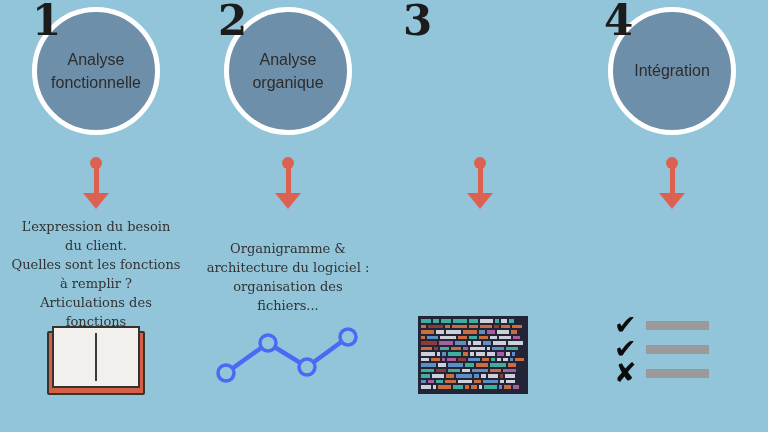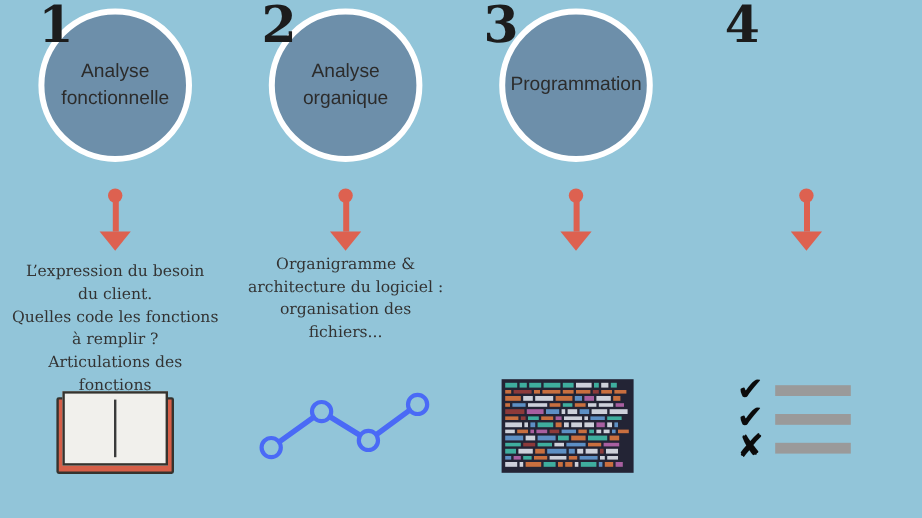--- a/index.html
+++ b/index.html
@@ -104,21 +104,21 @@
       <span class="circle-label">Analyse
 fonctionnelle</span>
     </div>
     <div class="arrow">
       <div class="arrow-dot"></div>
       <div class="arrow-stem"></div>
       <div class="arrow-head"></div>
     </div>
     <div class="desc" style="top:218px">L’expression du besoin
 du client.
-Quelles code les fonctions
+Quelles sont les fonctions
 à remplir ?
 Articulations des
 fonctions</div>
     <div class="book">
       <div class="book-cover"></div>
       <div class="book-pages">
         <div class="book-spine"></div>
       </div>
     </div>
   </section>
@@ -127,38 +127,35 @@
     <div class="num" style="left:26px">2</div>
     <div class="circle">
       <span class="circle-label">Analyse
 organique</span>
     </div>
     <div class="arrow">
       <div class="arrow-dot"></div>
       <div class="arrow-stem"></div>
       <div class="arrow-head"></div>
     </div>
-    <div class="desc" style="top:212px">Organigramme &amp;
+    <div class="desc" style="top:240px">Organigramme &amp;
 architecture du logiciel :
 organisation des
 fichiers...</div>
     <svg class="chart-icon" width="152" height="66" viewBox="0 0 152 66">
       <polyline class="chart-line" points="14,51 56,21 95,45 136,15"></polyline>
       <circle class="chart-node" cx="14" cy="51" r="8"></circle>
       <circle class="chart-node" cx="56" cy="21" r="8"></circle>
       <circle class="chart-node" cx="95" cy="45" r="8"></circle>
       <circle class="chart-node" cx="136" cy="15" r="8"></circle>
     </svg>
   </section>
 
   <section class="col" style="left:384px">
     <div class="num" style="left:19px">3</div>
-    <div class="circle">
-      <span class="circle-label">Programmation</span>
-    </div>
     <div class="arrow">
       <div class="arrow-dot"></div>
       <div class="arrow-stem"></div>
       <div class="arrow-head"></div>
     </div>
     <div class="code">
         <div class="code-row"><span class="code-seg" style="width: 10.3px; background: rgb(63, 174, 158);"></span><span class="code-seg" style="width: 6.2px; background: rgb(63, 174, 158);"></span><span class="code-seg" style="width: 9.6px; background: rgb(63, 174, 158);"></span><span class="code-seg" style="width: 14.4px; background: rgb(63, 174, 158);"></span><span class="code-seg" style="width: 8.3px; background: rgb(63, 174, 158);"></span><span class="code-seg" style="width: 13.2px; background: rgb(205, 208, 218);"></span><span class="code-seg" style="width: 4px; background: rgb(63, 174, 158);"></span><span class="code-seg" style="width: 6.1px; background: rgb(205, 208, 218);"></span><span class="code-seg" style="width: 5.1px; background: rgb(63, 174, 158);"></span></div>
         <div class="code-row"><span class="code-seg" style="width: 5.3px; background: rgb(201, 111, 63);"></span><span class="code-seg" style="width: 15.2px; background: rgb(141, 58, 58);"></span><span class="code-seg" style="width: 4.6px; background: rgb(201, 111, 63);"></span><span class="code-seg" style="width: 15.4px; background: rgb(201, 111, 63);"></span><span class="code-seg" style="width: 8.5px; background: rgb(201, 111, 63);"></span><span class="code-seg" style="width: 11.7px; background: rgb(201, 111, 63);"></span><span class="code-seg" style="width: 5.2px; background: rgb(141, 58, 58);"></span><span class="code-seg" style="width: 8.8px; background: rgb(201, 111, 63);"></span><span class="code-seg" style="width: 10.1px; background: rgb(201, 111, 63);"></span></div>
         <div class="code-row"><span class="code-seg" style="width: 13px; background: rgb(201, 111, 63);"></span><span class="code-seg" style="width: 7.6px; background: rgb(205, 208, 218);"></span><span class="code-seg" style="width: 15px; background: rgb(205, 208, 218);"></span><span class="code-seg" style="width: 14.5px; background: rgb(201, 111, 63);"></span><span class="code-seg" style="width: 6.1px; background: rgb(93, 143, 196);"></span><span class="code-seg" style="width: 8.2px; background: rgb(168, 95, 160);"></span><span class="code-seg" style="width: 11.5px; background: rgb(205, 208, 218);"></span><span class="code-seg" style="width: 5.9px; background: rgb(201, 111, 63);"></span></div>
         <div class="code-row"><span class="code-seg" style="width: 3.6px; background: rgb(201, 111, 63);"></span><span class="code-seg" style="width: 11.9px; background: rgb(93, 143, 196);"></span><span class="code-seg" style="width: 15.4px; background: rgb(205, 208, 218);"></span><span class="code-seg" style="width: 8.7px; background: rgb(201, 111, 63);"></span><span class="code-seg" style="width: 8.7px; background: rgb(63, 174, 158);"></span><span class="code-seg" style="width: 8.9px; background: rgb(201, 111, 63);"></span><span class="code-seg" style="width: 6.4px; background: rgb(205, 208, 218);"></span><span class="code-seg" style="width: 12.7px; background: rgb(205, 208, 218);"></span><span class="code-seg" style="width: 6.5px; background: rgb(168, 95, 160);"></span></div>
@@ -169,20 +166,23 @@
         <div class="code-row"><span class="code-seg" style="width: 14.8px; background: rgb(93, 143, 196);"></span><span class="code-seg" style="width: 8.5px; background: rgb(205, 208, 218);"></span><span class="code-seg" style="width: 14.7px; background: rgb(93, 143, 196);"></span><span class="code-seg" style="width: 9.5px; background: rgb(63, 174, 158);"></span><span class="code-seg" style="width: 11.8px; background: rgb(201, 111, 63);"></span><span class="code-seg" style="width: 15.6px; background: rgb(63, 174, 158);"></span><span class="code-seg" style="width: 8.4px; background: rgb(201, 111, 63);"></span></div>
         <div class="code-row"><span class="code-seg" style="width: 13.2px; background: rgb(63, 174, 158);"></span><span class="code-seg" style="width: 10.1px; background: rgb(141, 58, 58);"></span><span class="code-seg" style="width: 11.3px; background: rgb(63, 174, 158);"></span><span class="code-seg" style="width: 8.7px; background: rgb(205, 208, 218);"></span><span class="code-seg" style="width: 15.6px; background: rgb(93, 143, 196);"></span><span class="code-seg" style="width: 11.5px; background: rgb(201, 111, 63);"></span><span class="code-seg" style="width: 12.8px; background: rgb(168, 95, 160);"></span></div>
         <div class="code-row"><span class="code-seg" style="width: 8.8px; background: rgb(63, 174, 158);"></span><span class="code-seg" style="width: 12.4px; background: rgb(205, 208, 218);"></span><span class="code-seg" style="width: 7.8px; background: rgb(201, 111, 63);"></span><span class="code-seg" style="width: 15.9px; background: rgb(93, 143, 196);"></span><span class="code-seg" style="width: 5px; background: rgb(93, 143, 196);"></span><span class="code-seg" style="width: 5.2px; background: rgb(205, 208, 218);"></span><span class="code-seg" style="width: 9.9px; background: rgb(205, 208, 218);"></span><span class="code-seg" style="width: 3.3px; background: rgb(141, 58, 58);"></span><span class="code-seg" style="width: 9.7px; background: rgb(205, 208, 218);"></span></div>
         <div class="code-row"><span class="code-seg" style="width: 5.4px; background: rgb(93, 143, 196);"></span><span class="code-seg" style="width: 6px; background: rgb(168, 95, 160);"></span><span class="code-seg" style="width: 7px; background: rgb(63, 174, 158);"></span><span class="code-seg" style="width: 10.8px; background: rgb(201, 111, 63);"></span><span class="code-seg" style="width: 13.8px; background: rgb(205, 208, 218);"></span><span class="code-seg" style="width: 7.5px; background: rgb(201, 111, 63);"></span><span class="code-seg" style="width: 14.6px; background: rgb(93, 143, 196);"></span><span class="code-seg" style="width: 4.1px; background: rgb(205, 208, 218);"></span><span class="code-seg" style="width: 9.3px; background: rgb(205, 208, 218);"></span></div>
         <div class="code-row"><span class="code-seg" style="width: 9.6px; background: rgb(205, 208, 218);"></span><span class="code-seg" style="width: 3.4px; background: rgb(205, 208, 218);"></span><span class="code-seg" style="width: 12.6px; background: rgb(201, 111, 63);"></span><span class="code-seg" style="width: 10.2px; background: rgb(63, 174, 158);"></span><span class="code-seg" style="width: 4.4px; background: rgb(201, 111, 63);"></span><span class="code-seg" style="width: 5.9px; background: rgb(201, 111, 63);"></span><span class="code-seg" style="width: 3.4px; background: rgb(205, 208, 218);"></span><span class="code-seg" style="width: 12.5px; background: rgb(63, 174, 158);"></span><span class="code-seg" style="width: 3.4px; background: rgb(93, 143, 196);"></span><span class="code-seg" style="width: 6.6px; background: rgb(201, 111, 63);"></span><span class="code-seg" style="width: 6px; background: rgb(168, 95, 160);"></span></div>
       </div>
   </section>
 
   <section class="col" style="left:576px">
     <div class="num" style="left:28px">4</div>
+    <div class="circle">
+      <span class="circle-label">Intégration</span>
+    </div>
     <div class="arrow">
       <div class="arrow-dot"></div>
       <div class="arrow-stem"></div>
       <div class="arrow-head"></div>
     </div>
     <div class="checklist">
       <div class="check-row r0">
         <span class="check-mark">✔</span>
         <span class="check-bar"></span>
       </div>

